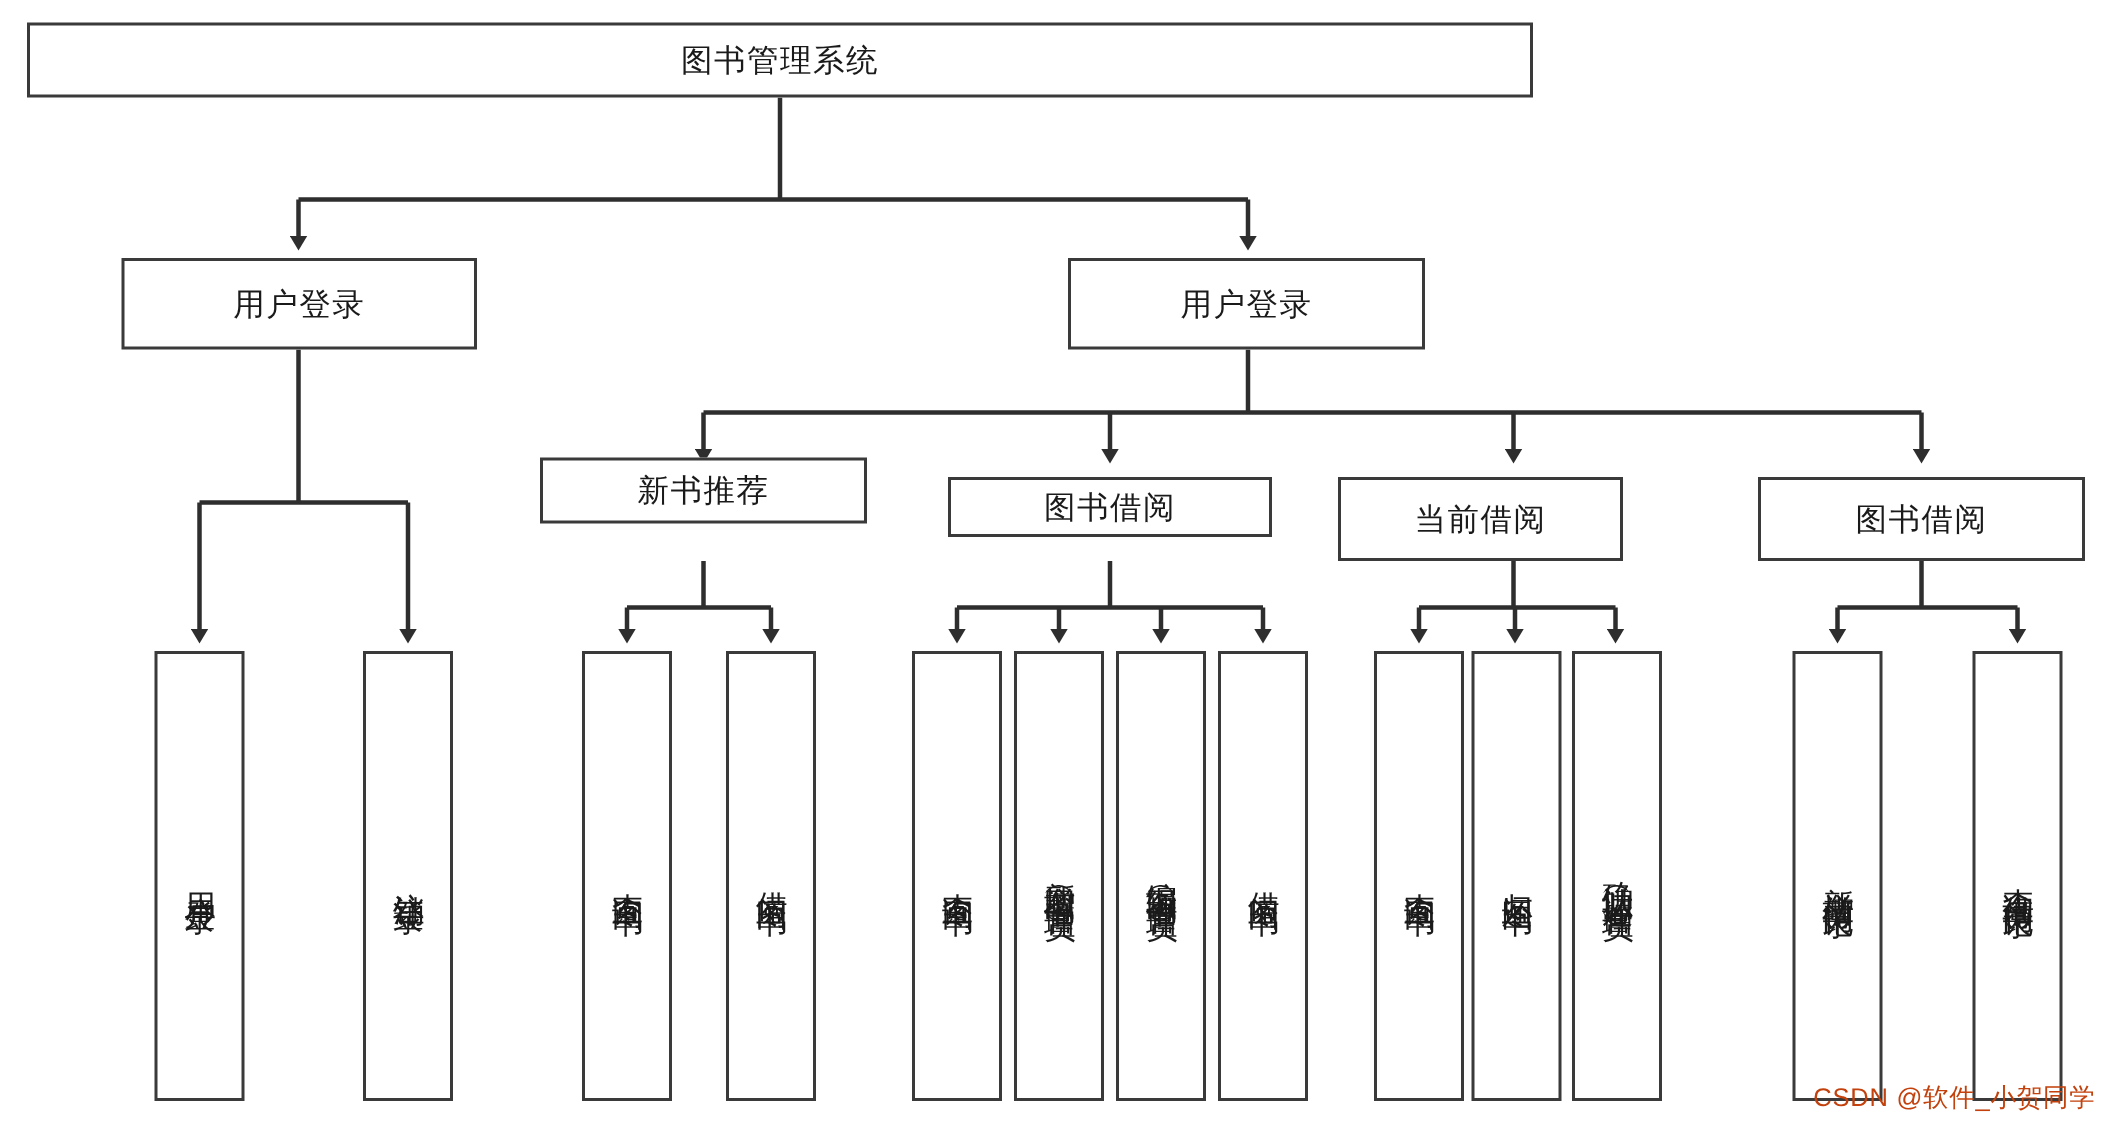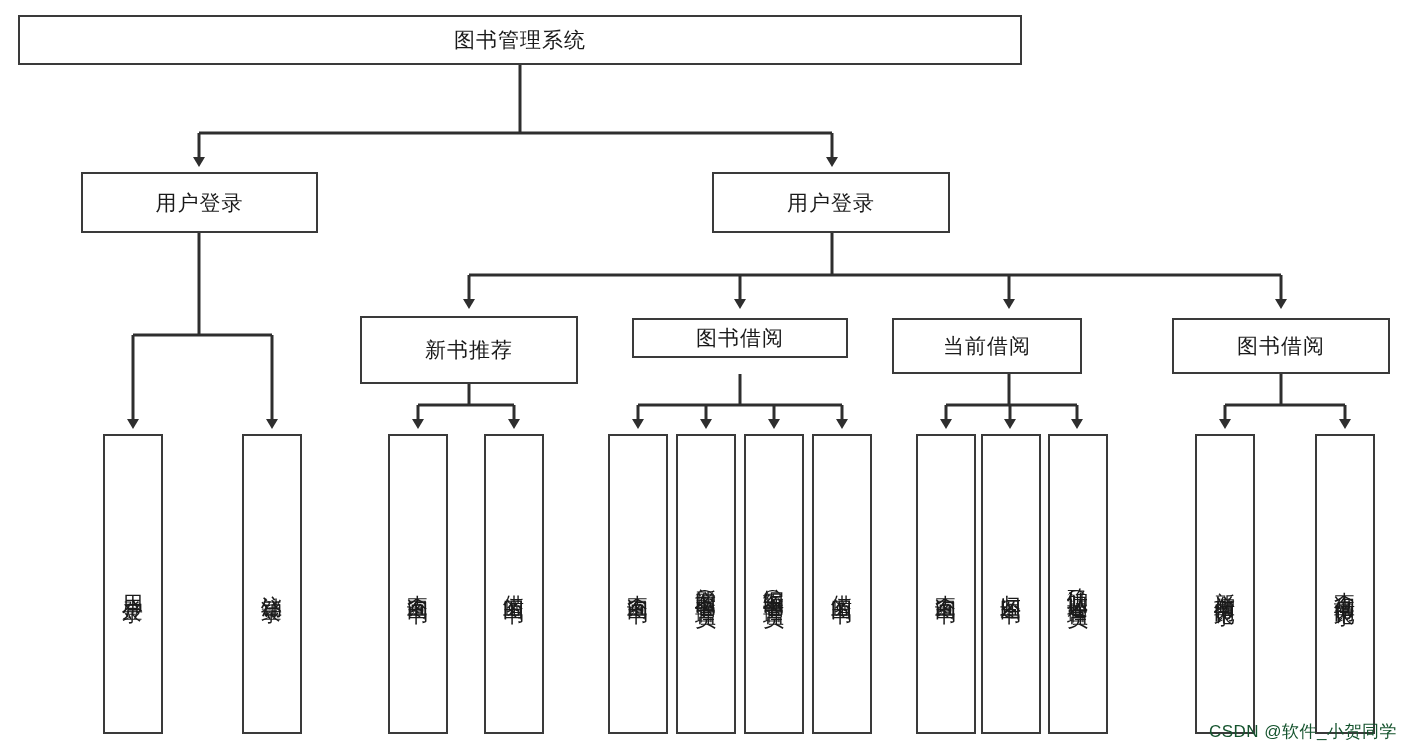--- a/index.html
+++ b/index.html
@@ -53,21 +53,21 @@
   }
   .node-v .vtext {
     writing-mode: vertical-rl;
     text-orientation: upright;
   }
   #watermark {
     position: absolute;
     right: 8px;
     bottom: 4px;
     font-size: 17px;
-    color: #14532d;
+    color: #c2410c;
     letter-spacing: 0.5px;
     white-space: nowrap;
     user-select: none;
   }
 </style>
 </head>
 <body>
 
 <div id="canvas">
 
@@ -125,21 +125,21 @@
     <span>图书管理系统</span>
   </div>
 
   <div class="node node-h" style="left:81px; top:172px; width:237px; height:61px;">
     <span>用户登录</span>
   </div>
   <div class="node node-h" style="left:712px; top:172px; width:238px; height:61px;">
     <span>用户登录</span>
   </div>
 
-  <div class="node node-h" style="left:360px; top:316px; width:218px; height:68px;">
+  <div class="node node-h" style="left:360px; top:305px; width:218px; height:44px;">
     <span>新书推荐</span>
   </div>
   <div class="node node-h" style="left:632px; top:318px; width:216px; height:40px;">
     <span>图书借阅</span>
   </div>
   <div class="node node-h" style="left:892px; top:318px; width:190px; height:56px;">
     <span>当前借阅</span>
   </div>
   <div class="node node-h" style="left:1172px; top:318px; width:218px; height:56px;">
     <span>图书借阅</span>

